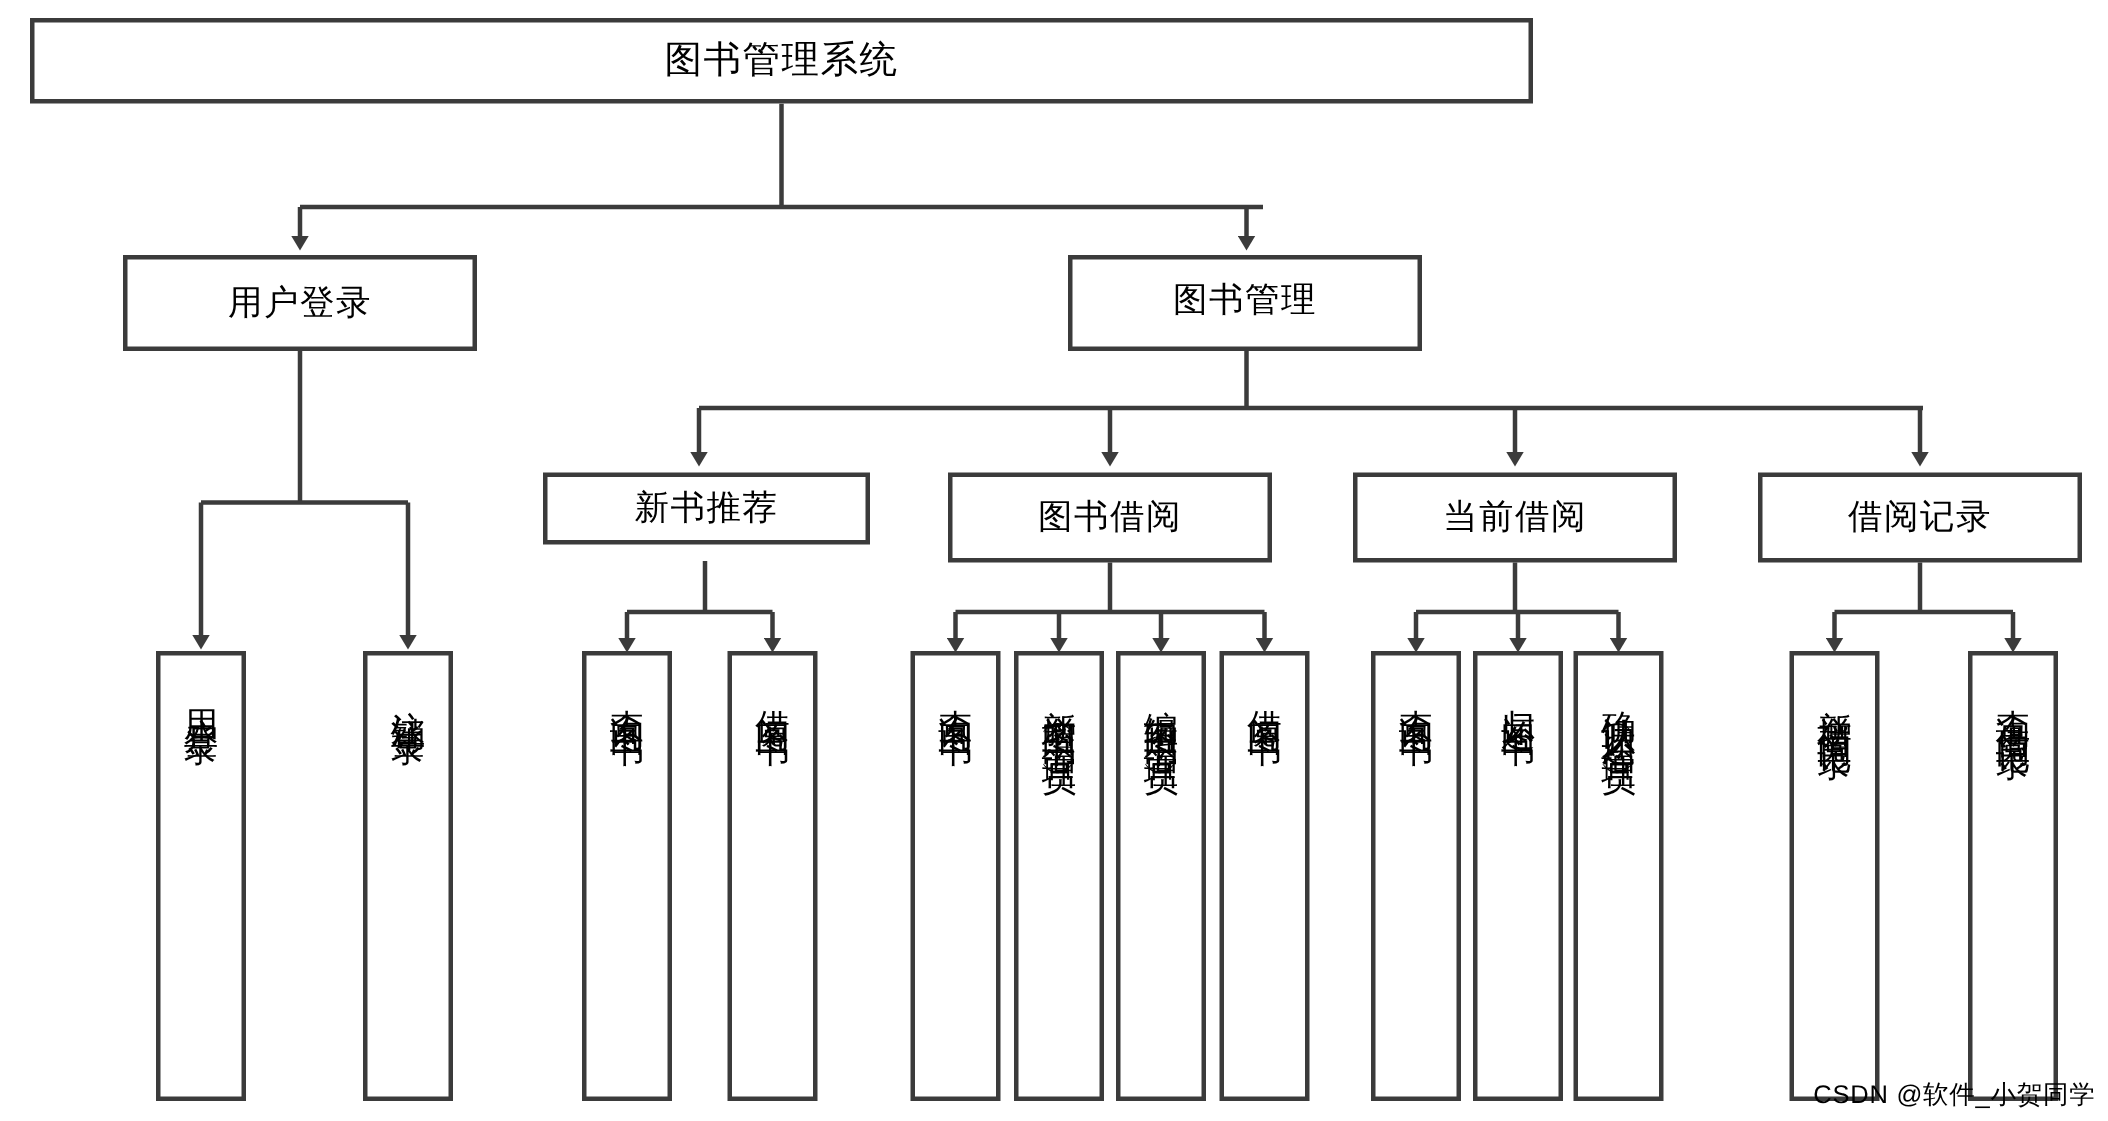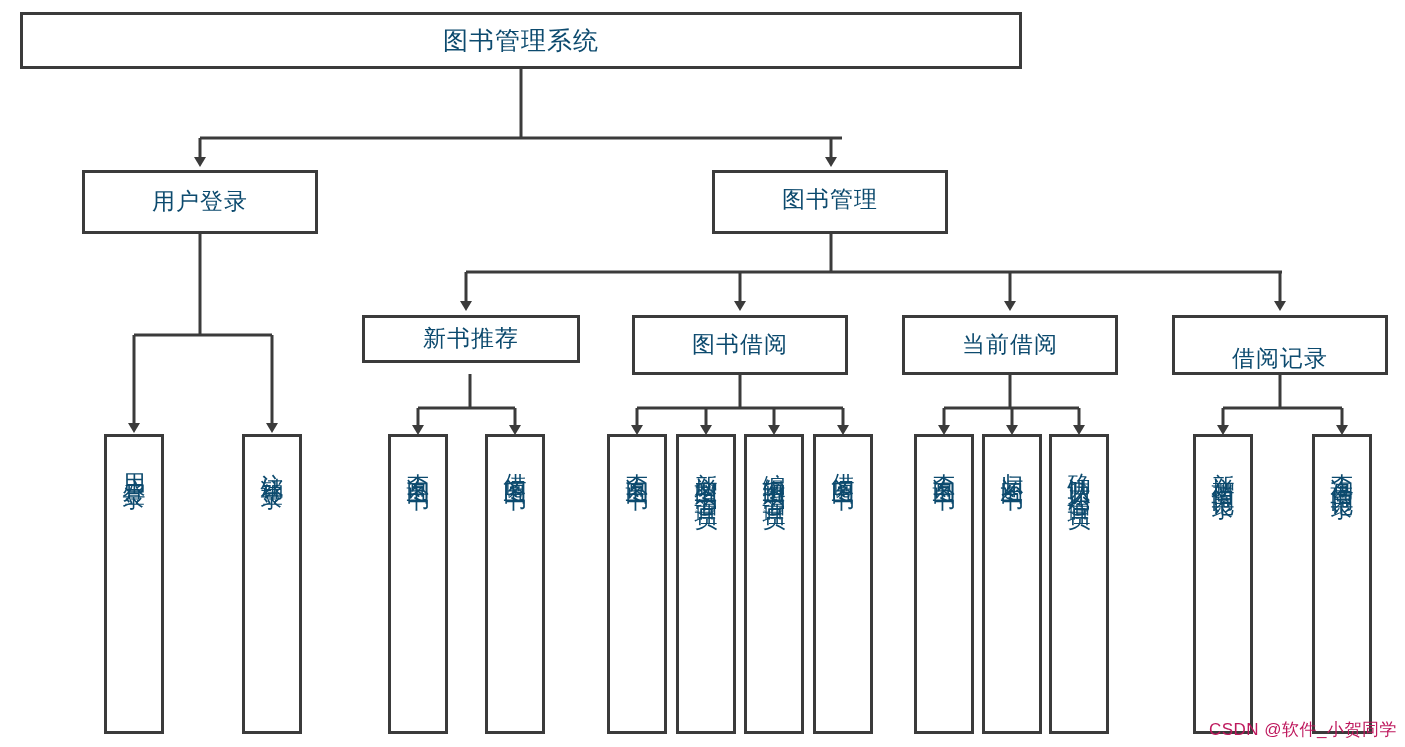--- a/index.html
+++ b/index.html
@@ -14,21 +14,21 @@
   svg#wires{position:absolute;left:0;top:0;width:1405px;height:747px;pointer-events:none;}
 
   .node{
     position:absolute;
     box-sizing:border-box;
     background:#ffffff;
     border:3px solid #3b3b3b;
     display:flex;
     align-items:center;
     justify-content:center;
-    color:#0c4a6e;
+    color:#000000;
     z-index:2;
   }
   .node .label{
     display:block;
     line-height:1.18;
     letter-spacing:1px;
     white-space:pre;
   }
   .node.horiz .label{font-size:23px;}
   .node.root .label{font-size:25px;}
@@ -43,21 +43,21 @@
     font-size:23px;
     letter-spacing:5px;
     line-height:1;
     white-space:nowrap;
   }
   .watermark{
     position:absolute;
     right:8px;
     bottom:6px;
     font-size:17px;
-    color:#be185d;
+    color:#000000;
     letter-spacing:0.5px;
     z-index:3;
     white-space:nowrap;
   }
 </style>
 </head>
 <body>
 
 <div id="diagram-root">
 
@@ -124,21 +124,21 @@
 
   <div class="node horiz" style="left:362px;top:315px;width:218px;height:48px;">
     <span class="label">新书推荐</span>
   </div>
   <div class="node horiz" style="left:632px;top:315px;width:216px;height:60px;">
     <span class="label">图书借阅</span>
   </div>
   <div class="node horiz" style="left:902px;top:315px;width:216px;height:60px;">
     <span class="label">当前借阅</span>
   </div>
-  <div class="node horiz" style="left:1172px;top:315px;width:216px;height:60px;align-items:flex-end;">
+  <div class="node horiz" style="left:1172px;top:315px;width:216px;height:60px;">
     <span class="label">借阅记录</span>
   </div>
 
   <div class="node vert" style="left:104px;top:434px;width:60px;height:300px;">
     <span class="label">用户登录</span>
   </div>
   <div class="node vert" style="left:242px;top:434px;width:60px;height:300px;">
     <span class="label">注销登录</span>
   </div>
 

